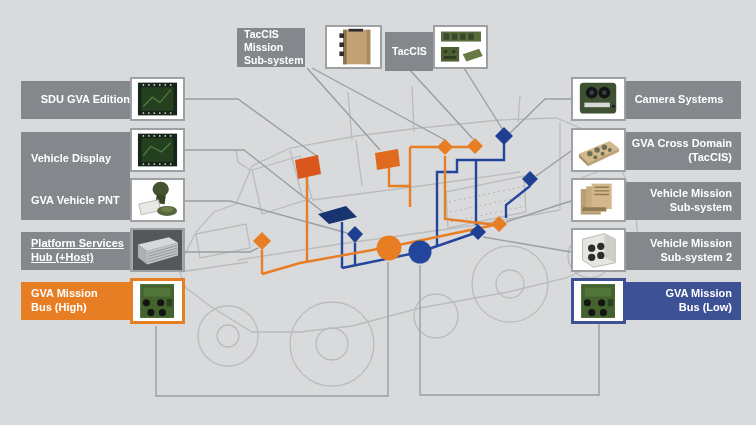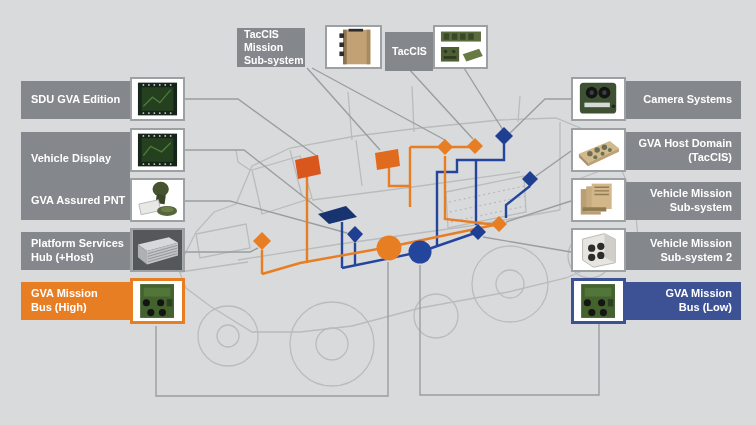--- a/index.html
+++ b/index.html
@@ -100,21 +100,21 @@
       <polygon fill="#1e3f92" points="355,226 363,234 355,243 347,234"></polygon>
       <polygon fill="#1e3f92" points="504,127 513,136 504,145 495,136"></polygon>
       <polygon fill="#1e3f92" points="530,171 538,179 530,187 522,179"></polygon>
       <polygon fill="#1e3f92" points="478,224 486,232 478,240 470,232"></polygon>
 
       <circle fill="#e87e24" cx="389" cy="248" r="12.5"></circle>
       <circle fill="#24459c" cx="420" cy="252" r="11.5"></circle>
     </g>
   </svg>
 
-  <div class="panel left-col" style="left:21px;top:81px;width:109px;height:38px;">
+  <div class="panel left-col" style="left:21px;top:81px;width:109px;height:38px;text-align:right;">
     <span class="label-text">SDU GVA Edition</span>
     </div>
   <div class="imgbox" style="left:130px;top:77px;width:55px;height:44px;">
     <svg viewBox="0 0 55 44">
         <rect x="6" y="4" width="43" height="36" fill="#16251a"></rect>
         <rect x="10" y="9" width="35" height="26" fill="#24401f"></rect>
         <path d="M12,30 L22,20 L30,26 L42,12" stroke="#4d7a3c" fill="none" stroke-width="1.5"></path>
         <g fill="#cfd3cc">
           <circle cx="12" cy="6.5" r="1"></circle>
           <circle cx="18" cy="6.5" r="1"></circle>
@@ -151,33 +151,33 @@
           <circle cx="18" cy="37.5" r="1"></circle>
           <circle cx="24" cy="37.5" r="1"></circle>
           <circle cx="30" cy="37.5" r="1"></circle>
           <circle cx="36" cy="37.5" r="1"></circle>
           <circle cx="42" cy="37.5" r="1"></circle>
         </g>
       </svg>
     </div>
 
   <div class="panel left-col" style="left:21px;top:182px;width:109px;height:38px;">
-    <span class="label-text">GVA Assured PNT</span>
+    <span class="label-text">GVA Vehicle PNT</span>
     </div>
   <div class="imgbox" style="left:130px;top:178px;width:55px;height:44px;">
     <svg viewBox="0 0 55 44">
         <ellipse cx="31" cy="10" rx="9" ry="8" fill="#46532f"></ellipse>
         <rect x="26" y="16" width="10" height="10" fill="#3a4627" transform="rotate(8 31 21)"></rect>
         <rect x="8" y="24" width="22" height="12" fill="#e8e9e6" stroke="#b9bbb8" transform="rotate(-12 19 30)"></rect>
         <ellipse cx="38" cy="34" rx="11" ry="5.5" fill="#55663c"></ellipse>
         <ellipse cx="38" cy="32.5" rx="7" ry="3" fill="#6d8049"></ellipse>
       </svg>
     </div>
 
-  <div class="panel left-col" style="left:21px;top:232px;width:133px;height:38px;">
+  <div class="panel left-col" style="left:21px;top:232px;width:133px;height:38px;text-decoration:underline;">
     <span class="label-text">Platform Services
 Hub (+Host)</span>
     </div>
   <div class="imgbox" style="left:130px;top:228px;width:55px;height:44px;">
     <svg viewBox="0 0 55 44">
         <rect x="0" y="0" width="55" height="44" fill="#55585b"></rect>
         <polygon points="6,16 40,8 50,14 16,23" fill="#d6d8da"></polygon>
         <polygon points="6,16 16,23 16,38 6,30" fill="#aeb1b3"></polygon>
         <polygon points="16,23 50,14 50,28 16,38" fill="#c2c4c6"></polygon>
         <path d="M17,26 L49,17 M17,29 L49,20 M17,32 L49,23 M17,35 L49,26" stroke="#8f9294" stroke-width="1"></path>
@@ -246,41 +246,41 @@
     <svg viewBox="0 0 55 44">
         <rect x="7" y="4" width="40" height="34" rx="4" fill="#3e5233"></rect>
         <circle cx="20" cy="15" r="6.5" fill="#141414"></circle>
         <circle cx="34" cy="15" r="6.5" fill="#141414"></circle>
         <circle cx="20" cy="15" r="2.5" fill="#3a3f44"></circle>
         <circle cx="34" cy="15" r="2.5" fill="#3a3f44"></circle>
         <rect x="12" y="26" width="28" height="5" fill="#d7d9d6"></rect>
         <circle cx="44" cy="30" r="2" fill="#222"></circle>
       </svg>
     </div>
-  <div class="panel right-col" style="left:626px;top:81px;width:115px;height:38px;">
+  <div class="panel right-col" style="left:626px;top:81px;width:115px;height:38px;text-align:center;">
     <span class="label-text">Camera Systems</span>
     </div>
 
   <div class="imgbox" style="left:571px;top:128px;width:55px;height:44px;">
     <svg viewBox="0 0 55 44">
         <polygon points="6,26 40,12 50,20 16,36" fill="#d2b98c"></polygon>
         <polygon points="6,26 16,36 16,40 6,30" fill="#a8906a"></polygon>
         <polygon points="16,36 50,20 50,24 16,40" fill="#bda276"></polygon>
         <g fill="#6b6f55">
           <circle cx="18" cy="26" r="3"></circle>
           <circle cx="26" cy="22" r="3"></circle>
           <circle cx="34" cy="19" r="3"></circle>
           <circle cx="24" cy="30" r="2.2"></circle>
           <circle cx="32" cy="26" r="2.2"></circle>
           <circle cx="40" cy="22" r="2.2"></circle>
         </g>
       </svg>
     </div>
   <div class="panel right-col" style="left:626px;top:132px;width:115px;height:38px;">
-    <span class="label-text">GVA Host Domain
+    <span class="label-text">GVA Cross Domain
 (TacCIS)</span>
     </div>
 
   <div class="imgbox" style="left:571px;top:178px;width:55px;height:44px;">
     <svg viewBox="0 0 55 44">
         <rect x="8" y="10" width="22" height="28" fill="#b99f74"></rect>
         <rect x="14" y="7" width="22" height="28" fill="#c7ab7e"></rect>
         <rect x="20" y="4" width="22" height="28" fill="#d3b78a"></rect>
         <path d="M23,8 H39 M23,12 H39 M23,16 H39" stroke="#8f7a52" stroke-width="1.5"></path>
         <rect x="10" y="30" width="26" height="4" fill="#8f7a52"></rect>

